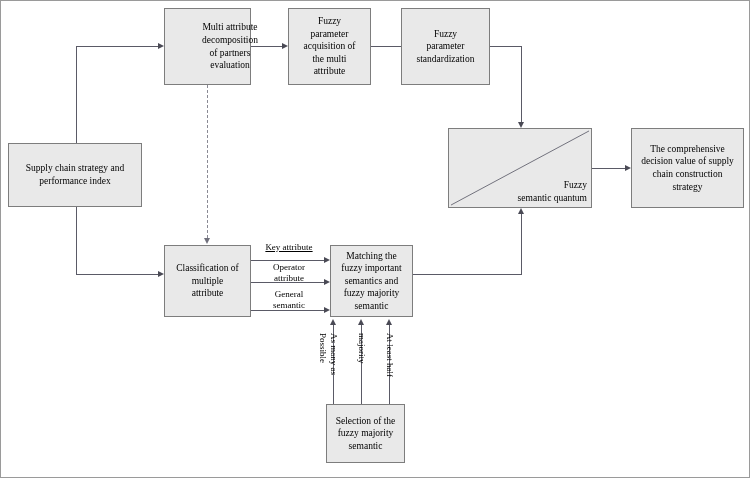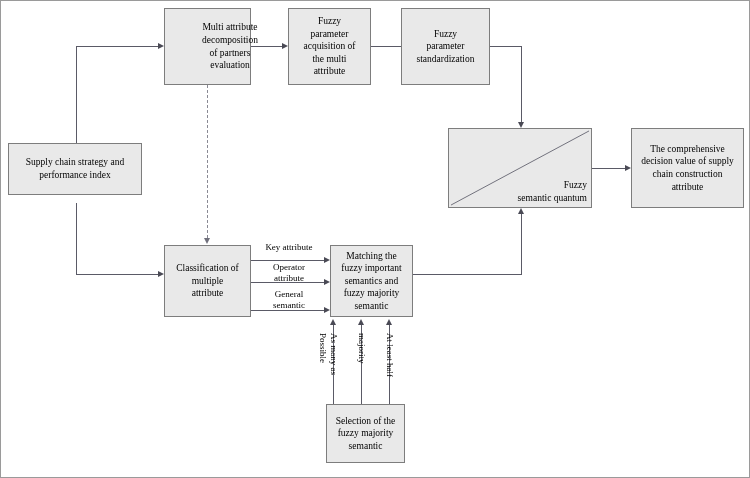--- a/index.html
+++ b/index.html
@@ -172,21 +172,21 @@
 
   <div class="vline" style="left:332px; top:324px; height:79px;"></div>
   <div class="arrow up" style="left:328.5px; top:318px;"></div>
 
   <div class="vline" style="left:360px; top:324px; height:79px;"></div>
   <div class="arrow up" style="left:356.5px; top:318px;"></div>
 
   <div class="vline" style="left:388px; top:324px; height:79px;"></div>
   <div class="arrow up" style="left:384.5px; top:318px;"></div>
 
-  <div class="node" id="supply-chain-node" style="left:7px; top:142px; width:134px; height:52px;">
+  <div class="node" id="supply-chain-node" style="left:7px; top:142px; width:134px; height:64px;">
     <span class="node-text">Supply chain strategy and
 performance index</span>
   </div>
 
   <div class="node" id="multi-attribute-node" style="left:163px; top:7px; width:87px; height:77px;padding-left:48px;">
     <span class="node-text">Multi attribute
 decomposition
 of partners
 evaluation</span>
   </div>
@@ -210,21 +210,21 @@
       <line x1="2" y1="78" x2="142" y2="2" stroke="#6f6f7a" stroke-width="1"></line>
     </svg>
     <span id="owa-lower">Fuzzy
 semantic quantum</span>
   </div>
 
   <div class="node" id="comprehensive-decision-node" style="left:630px; top:127px; width:113px; height:80px;">
     <span class="node-text">The comprehensive
 decision value of supply
 chain construction
-attribute</span>
+strategy</span>
   </div>
 
   <div class="node" id="classification-node" style="left:163px; top:244px; width:87px; height:72px;">
     <span class="node-text">Classification of
 multiple
 attribute</span>
   </div>
 
   <div class="node" id="matching-node" style="left:329px; top:244px; width:83px; height:72px;">
     <span class="node-text">Matching the
@@ -233,21 +233,21 @@
 fuzzy majority
 semantic</span>
   </div>
 
   <div class="node" id="selection-node" style="left:325px; top:403px; width:79px; height:59px;">
     <span class="node-text">Selection of the
 fuzzy majority
 semantic</span>
   </div>
 
-  <div class="elabel" style="left:253px; top:241px; width:70px;">Key attribute</div>
+  <div class="elabel" style="left:253px; top:241px; width:70px;text-decoration:underline;">Key attribute</div>
 
   <div class="elabel" style="left:253px; top:261px; width:70px;">Operator
 attribute</div>
 
   <div class="elabel" style="left:253px; top:288px; width:70px;">General
 semantic</div>
 
   <div class="vlabel" style="left:338px; top:332px;">As many as
 Possible</div>
 

